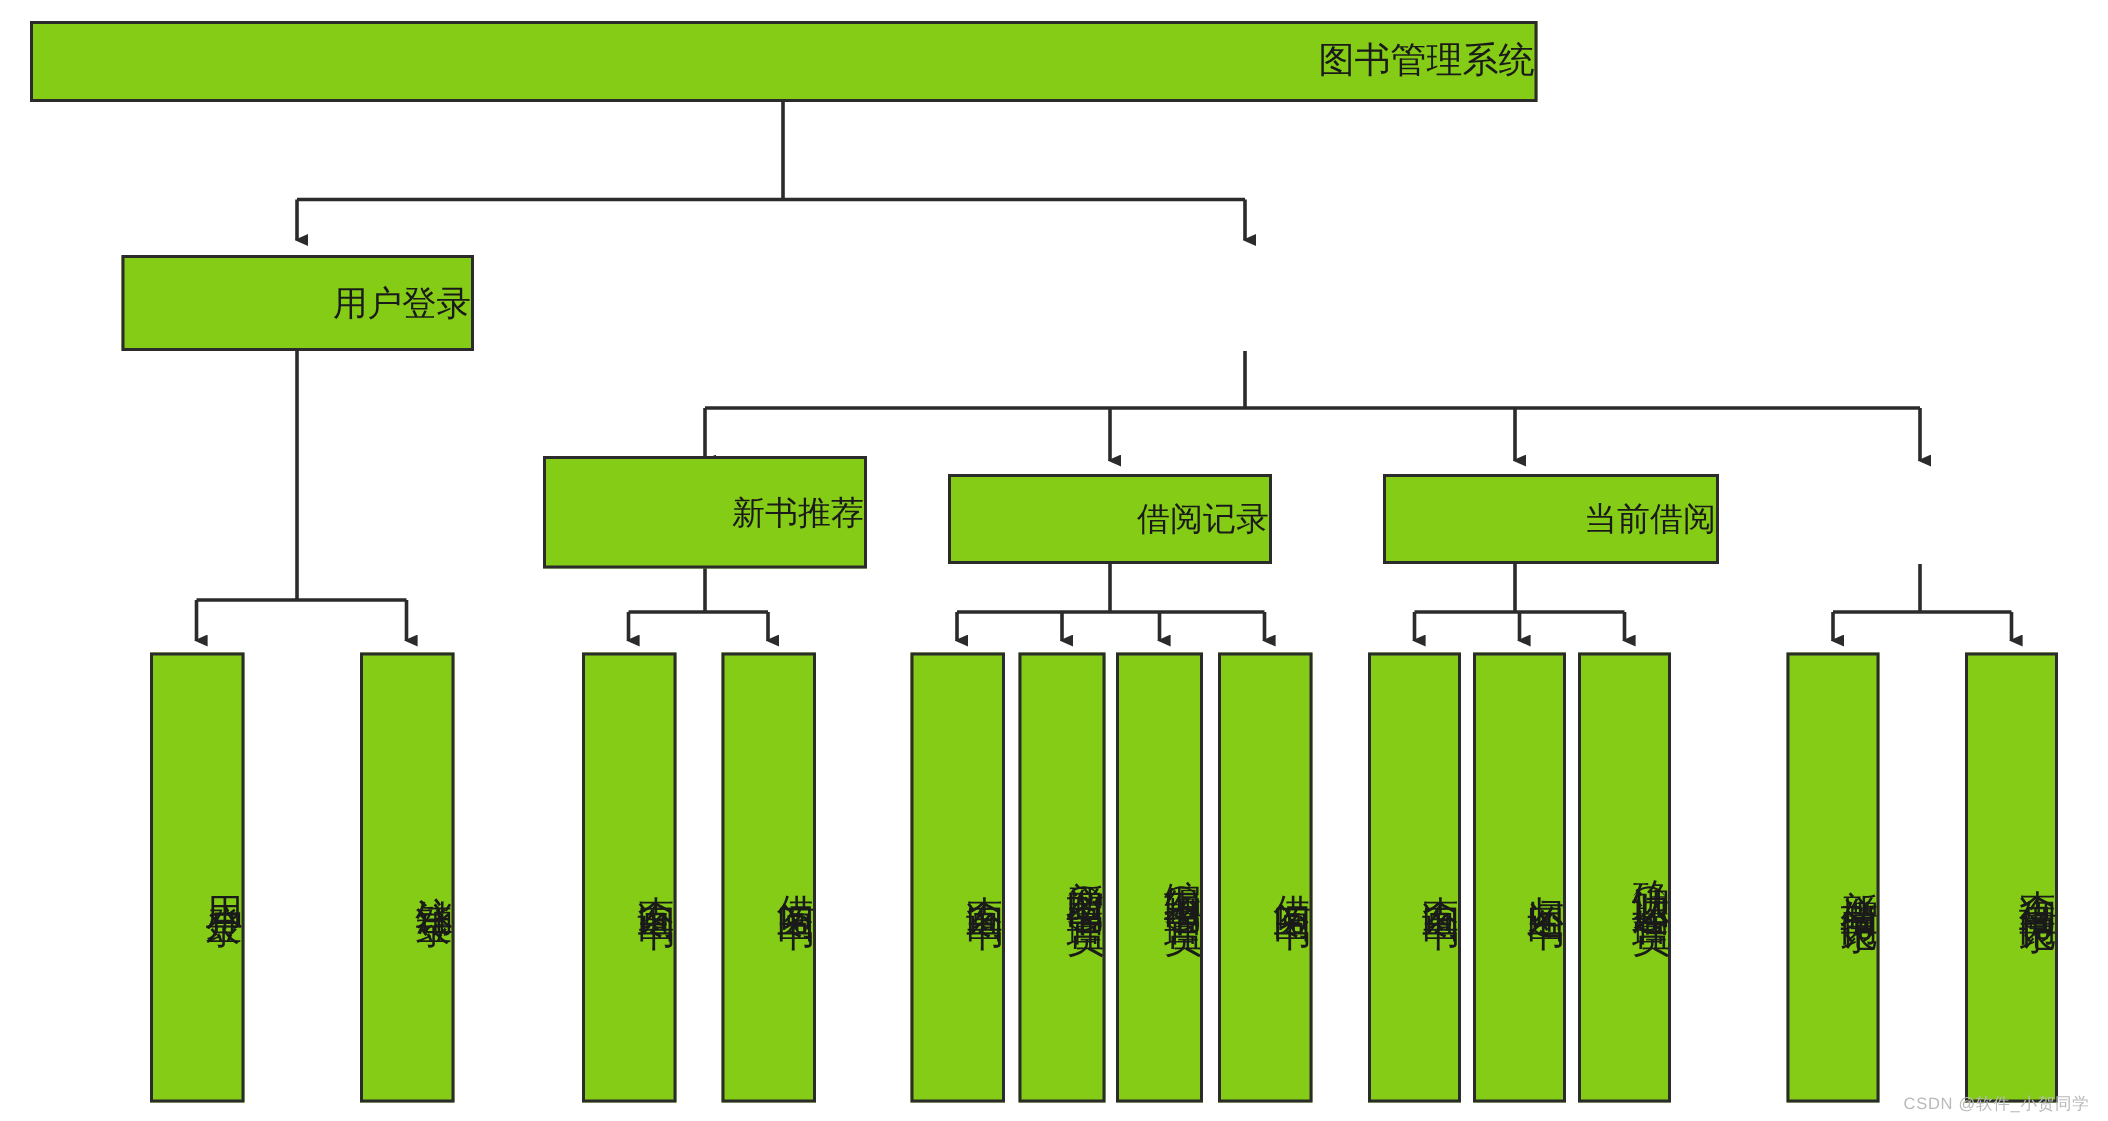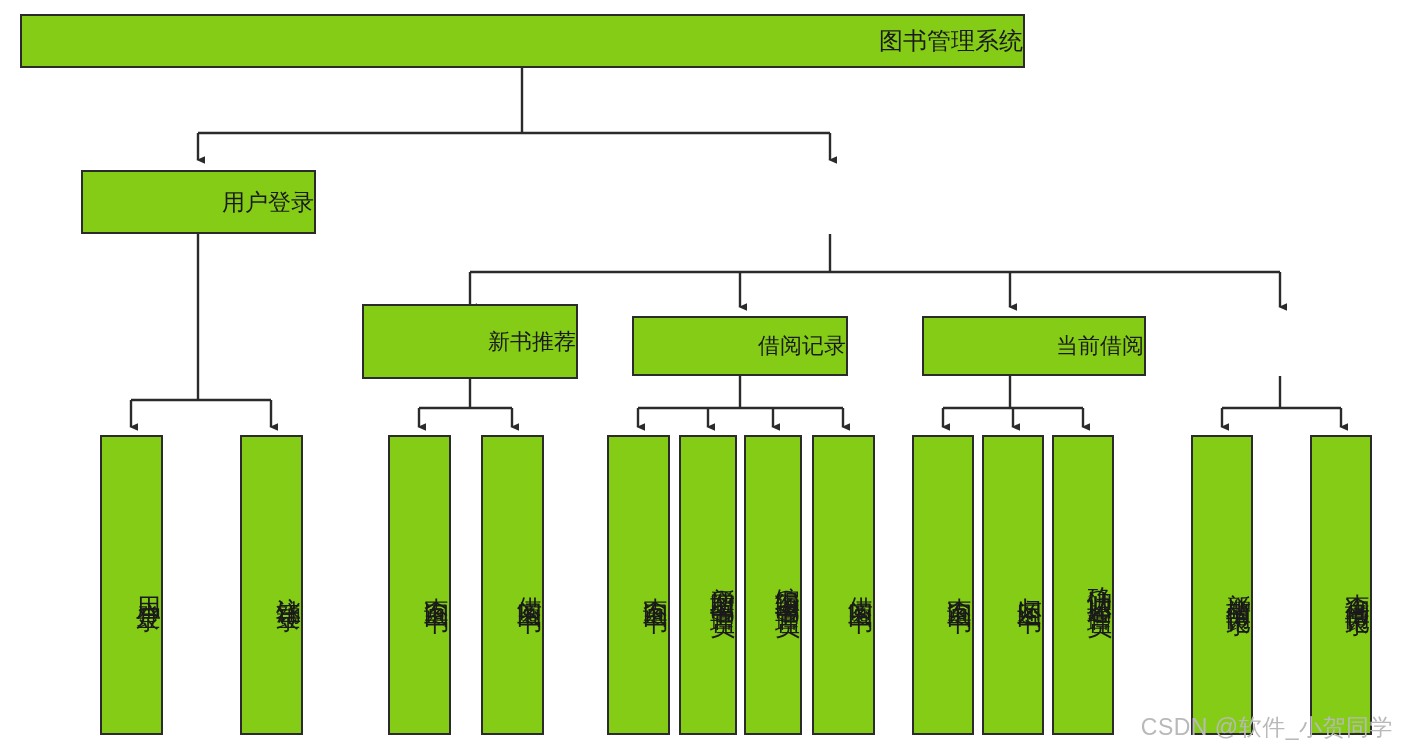--- a/index.html
+++ b/index.html
@@ -51,21 +51,21 @@
     text-orientation: upright;
     font-size: 25px;
     letter-spacing: 4px;
     line-height: 1;
     white-space: nowrap;
   }
   .watermark {
     position: absolute;
     right: 12px;
     bottom: 4px;
-    font-size: 23px;
+    font-size: 11px;
     color: #b9b9b9;
     letter-spacing: 0.5px;
     z-index: 5;
     white-space: nowrap;
   }
 </style>
 </head>
 <body>
 
 <div id="canvas">

